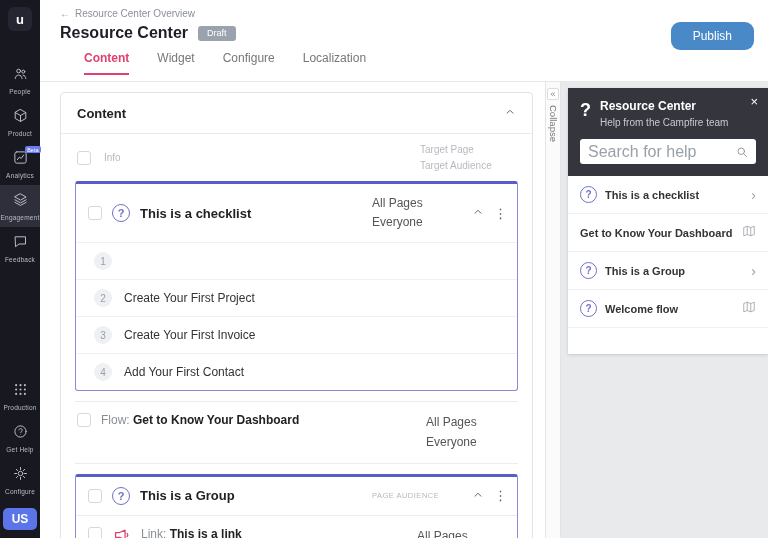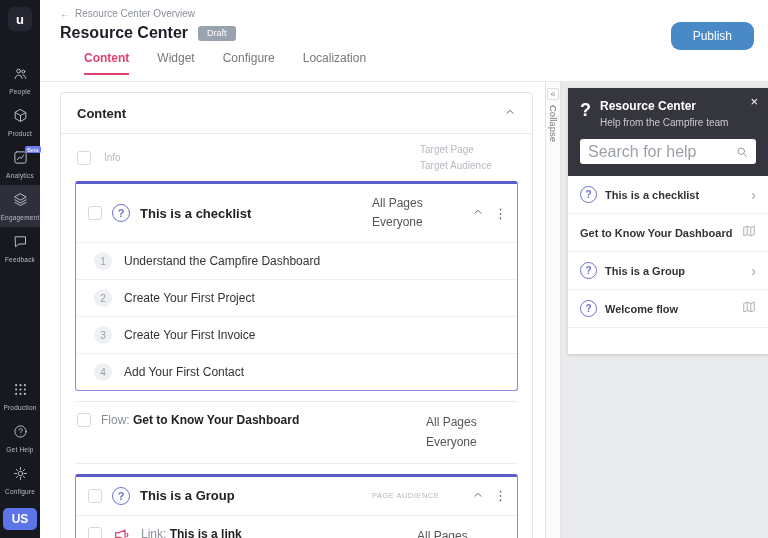--- a/index.html
+++ b/index.html
@@ -294,21 +294,20 @@
               </span>
               <span class="controls">
                 <span class="chev"><svg viewBox="0 0 24 24">
                       <path d="M6 14.5l6-6 6 6"></path>
                     </svg></span>
                 <span class="kebab">⋮</span>
               </span>
             </div>
             <div class="cl-item">
               <span class="step-num">1</span>
-              <span>Understand the Campfire Dashboard</span>
             </div>
             <div class="cl-item">
               <span class="step-num">2</span>
               <span>Create Your First Project</span>
             </div>
             <div class="cl-item">
               <span class="step-num">3</span>
               <span>Create Your First Invoice</span>
             </div>
             <div class="cl-item">

